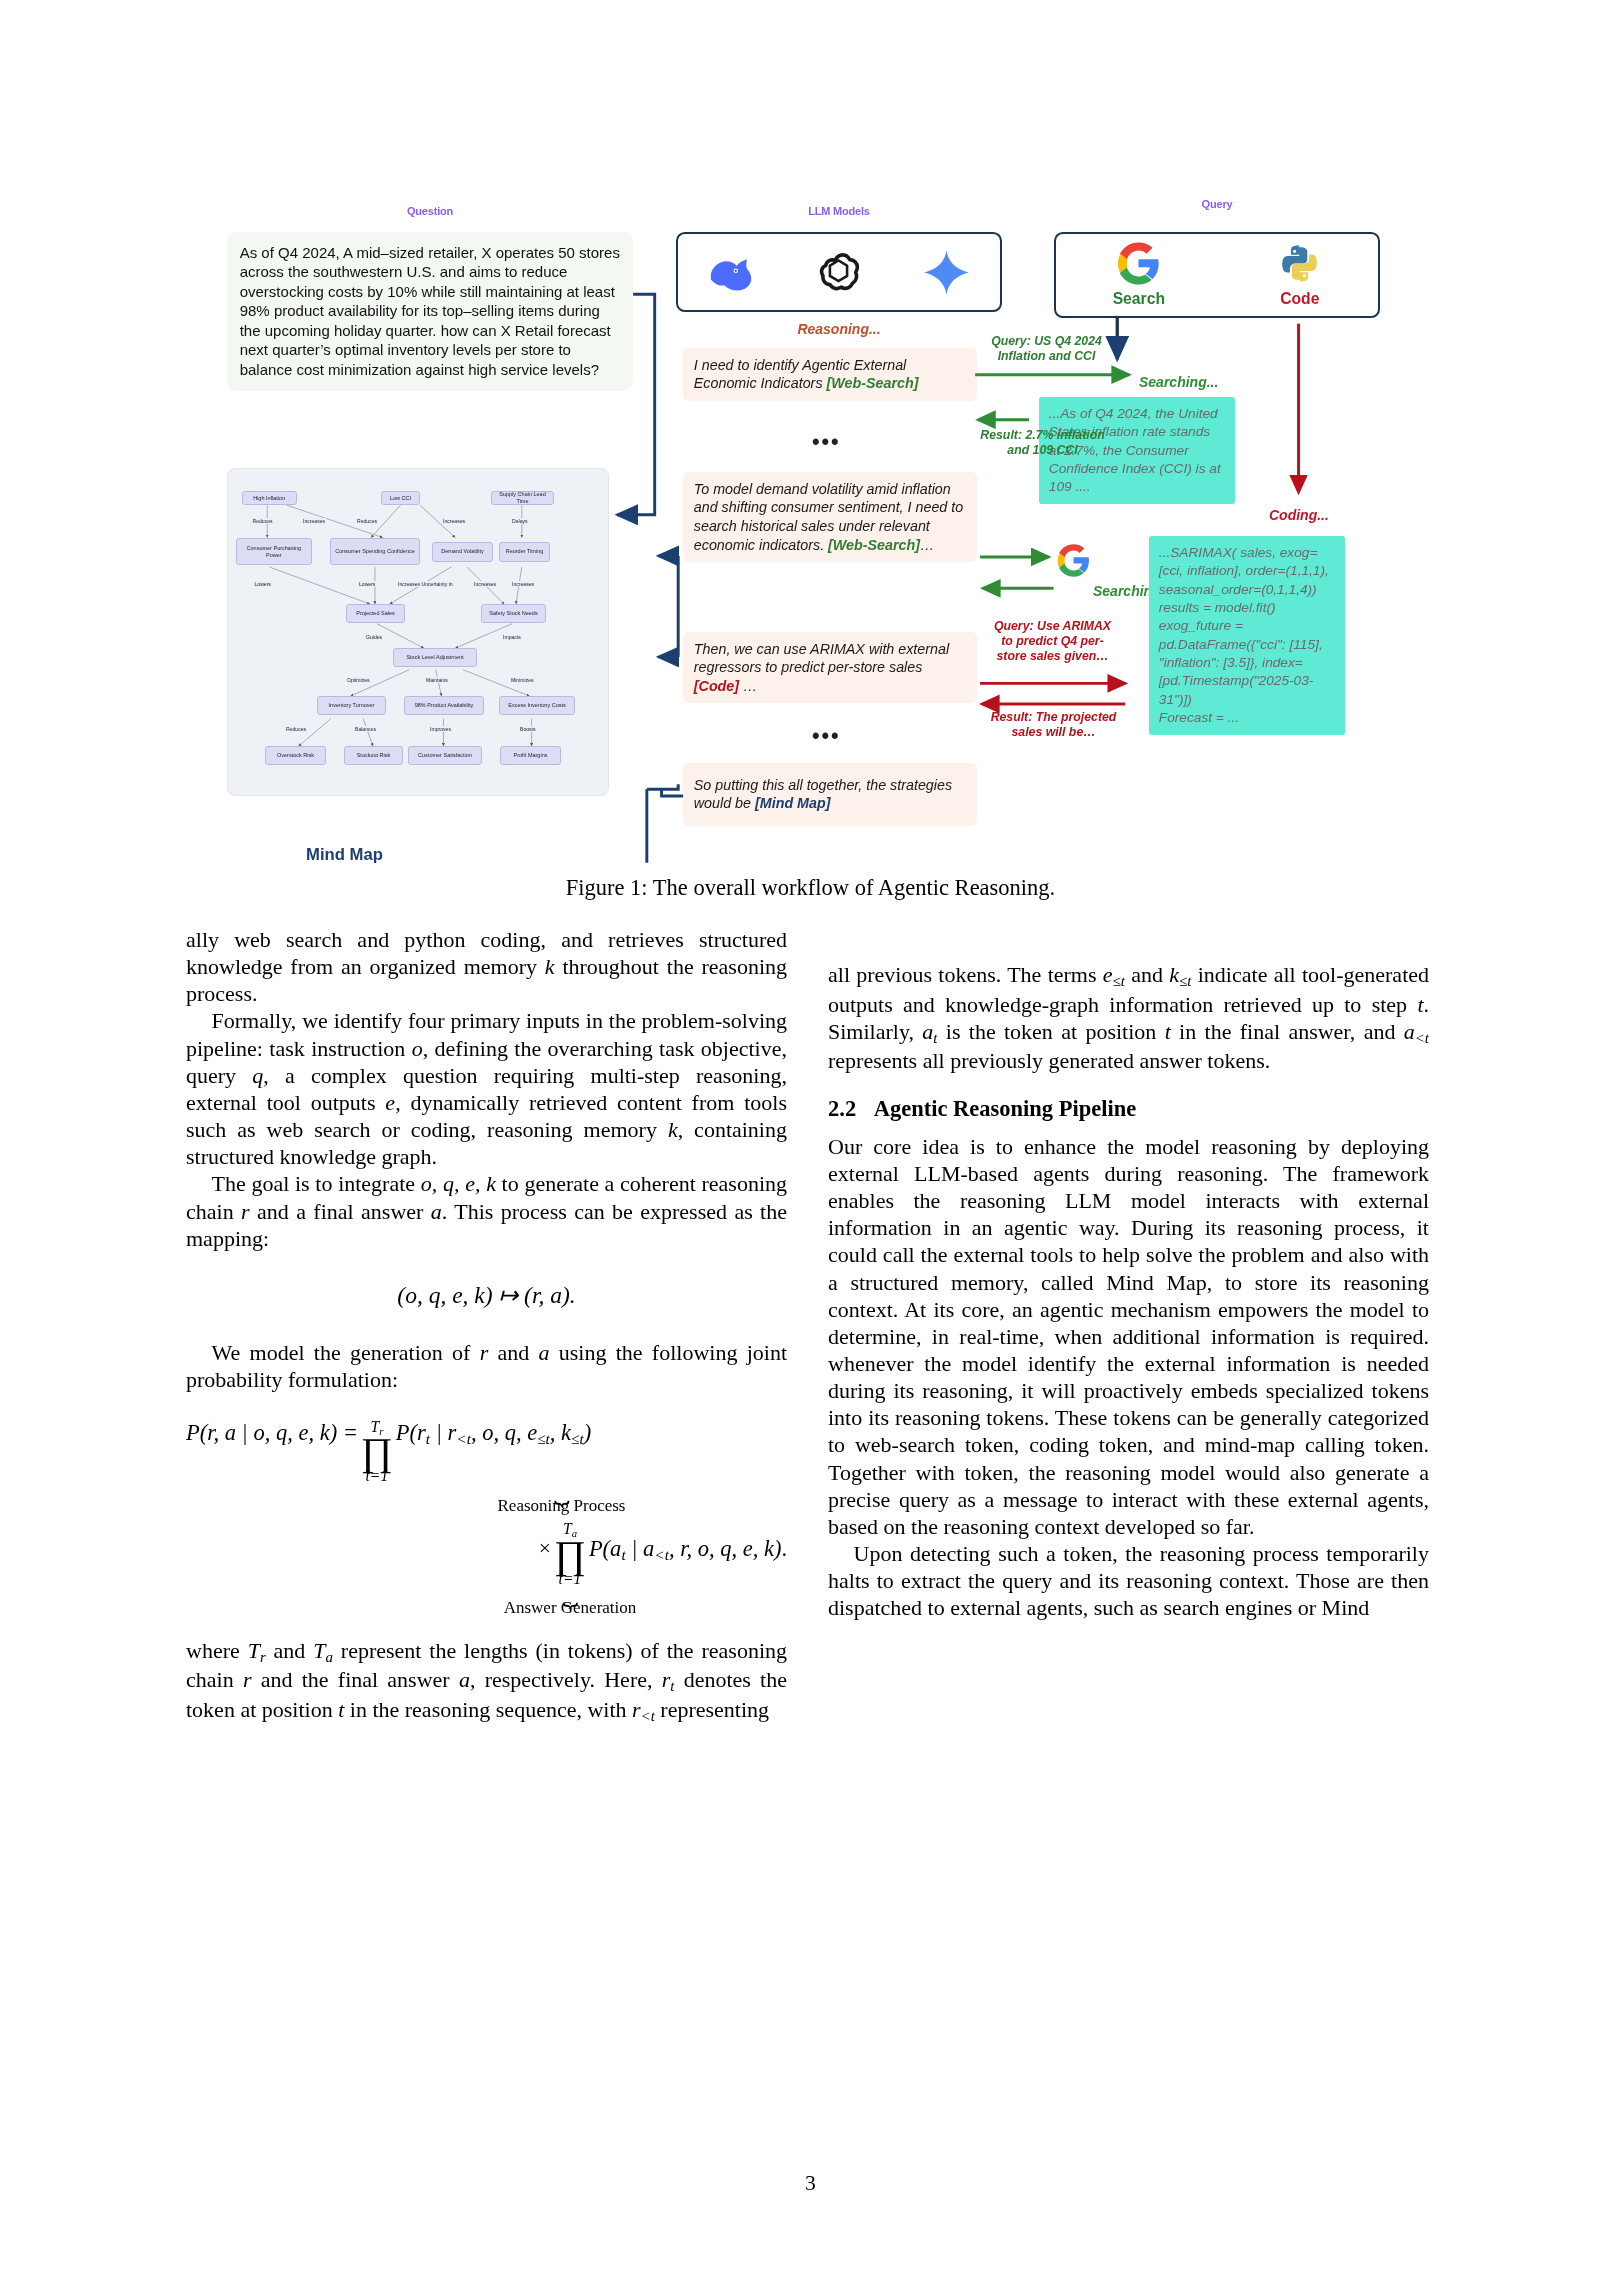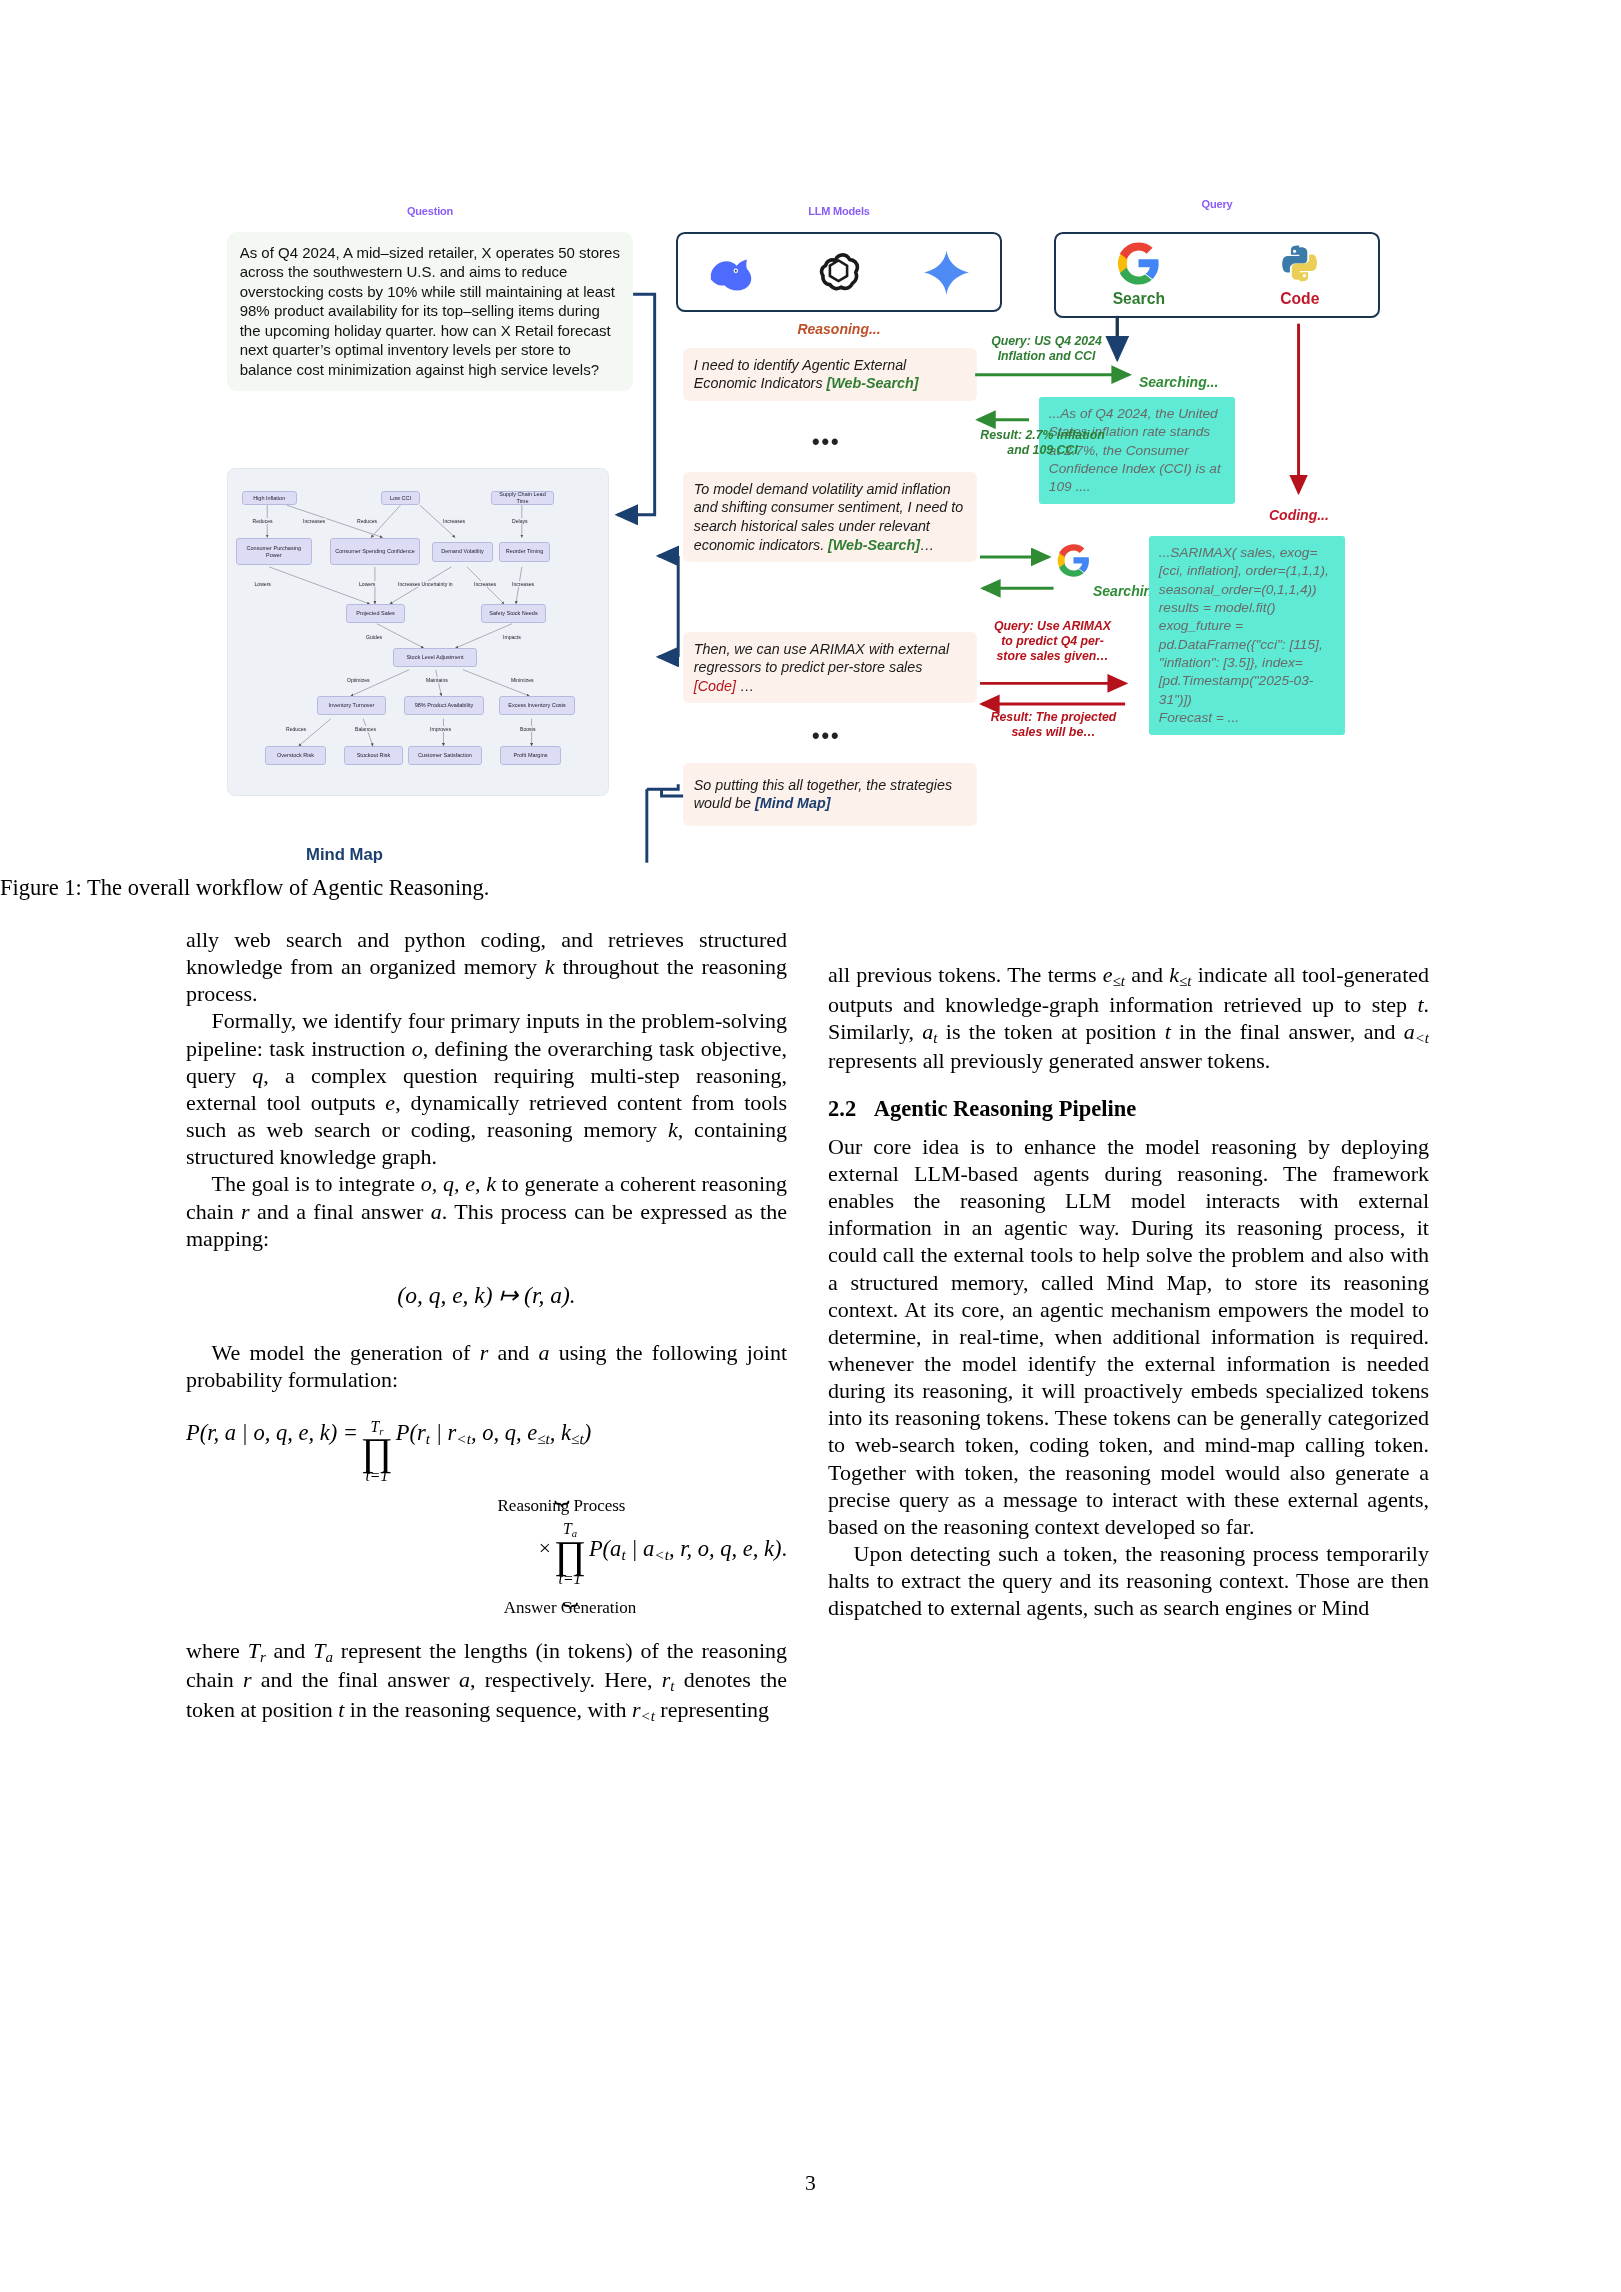--- a/index.html
+++ b/index.html
@@ -100,21 +100,21 @@
     border-radius: 5.9px;
     padding: 7.8px 9.8px 7.8px 10.8px;
     font-family: "Liberation Sans", sans-serif;
     font-style: italic;
     font-size: 14.3px;
     line-height: 1.30;
     color: #1a1a1a;
     font-weight: 500;
   }
   .tok-web { color: #2f7d32; font-weight: bold; }
-  .tok-code { color: #b5121b; font-weight: normal; }
+  .tok-code { color: #b5121b; font-weight: bold; }
   .tok-mind { color: #1b3f6e; font-weight: bold; }
   .ellipsis-dots {
     position: absolute;
     font-size: 21.6px;
     font-weight: bold;
     letter-spacing: 2px;
     color: #222;
     font-family: "Liberation Sans", sans-serif;
     line-height: 1;
   }
@@ -189,21 +189,21 @@
     padding: 0 1px;
     white-space: nowrap;
   }
   .mm-svg { position: absolute; left: 0; top: 0; width: 382px; height: 328px; }
 
   
   .fig-caption {
     position: absolute;
     left: 0; top: 875px;
     width: 1621px;
-    text-align: left;
+    text-align: center;
     font-size: 22.5px;
     font-family: "Liberation Serif", serif;
   }
 
   
   .col {
     position: absolute;
     width: 601px;
     font-size: 22px;
     line-height: 1.235;

